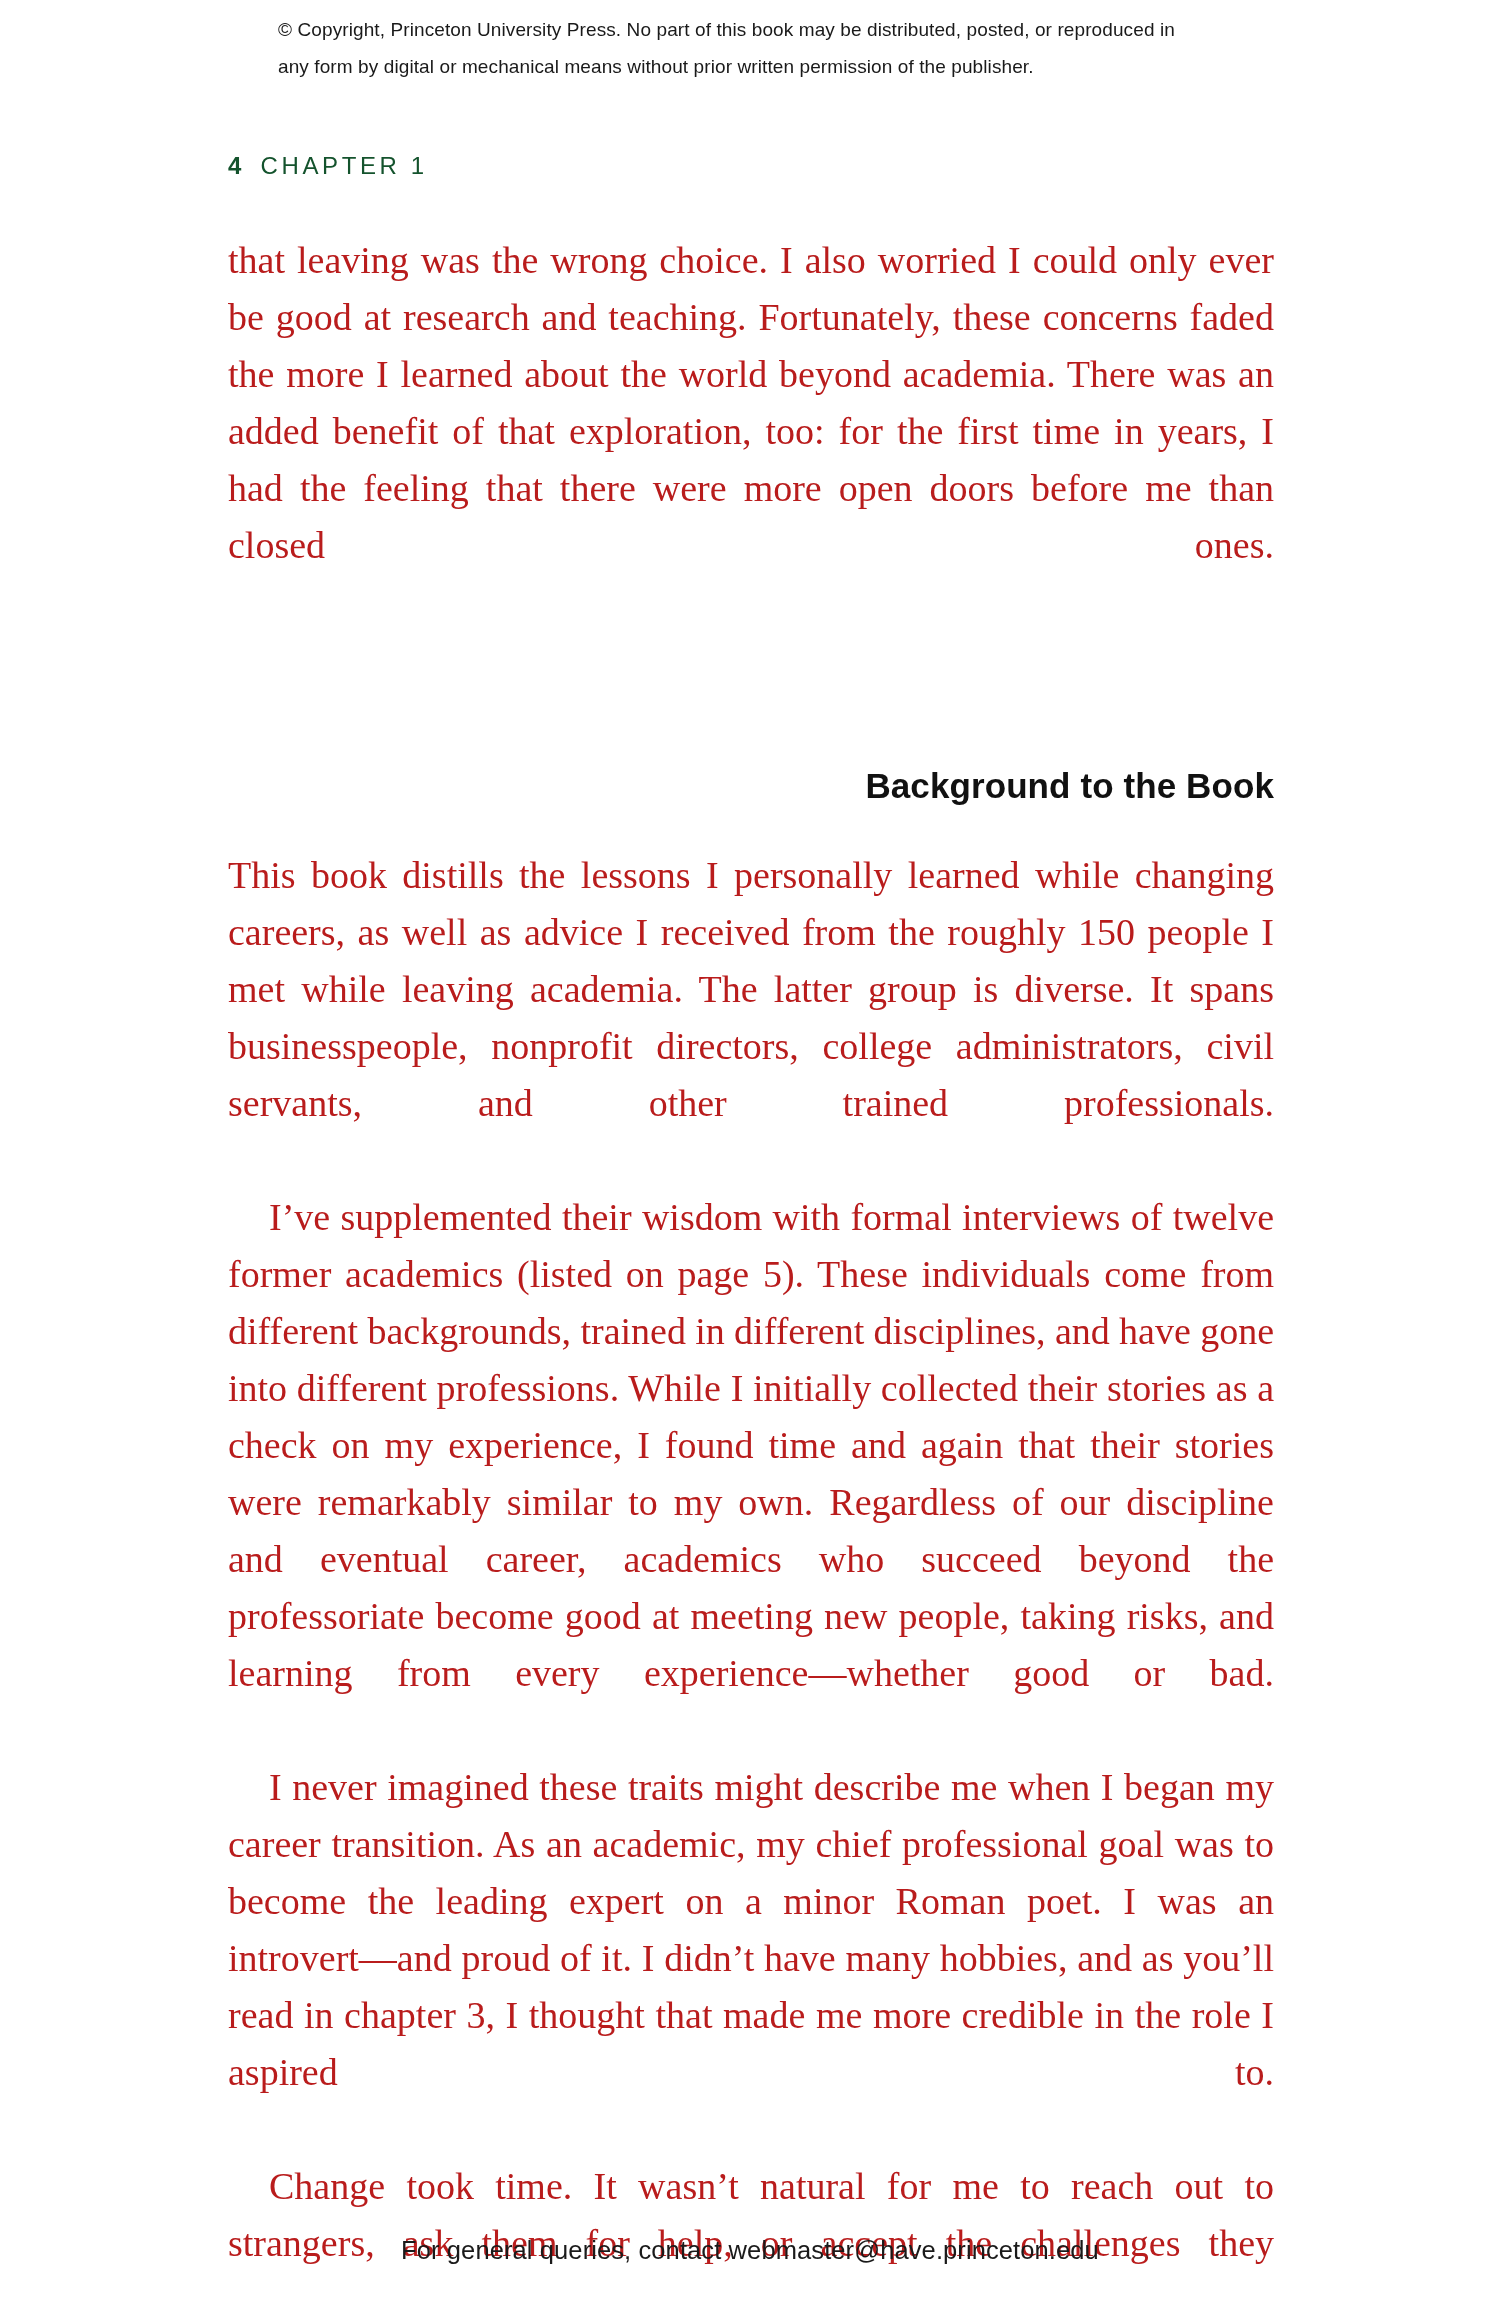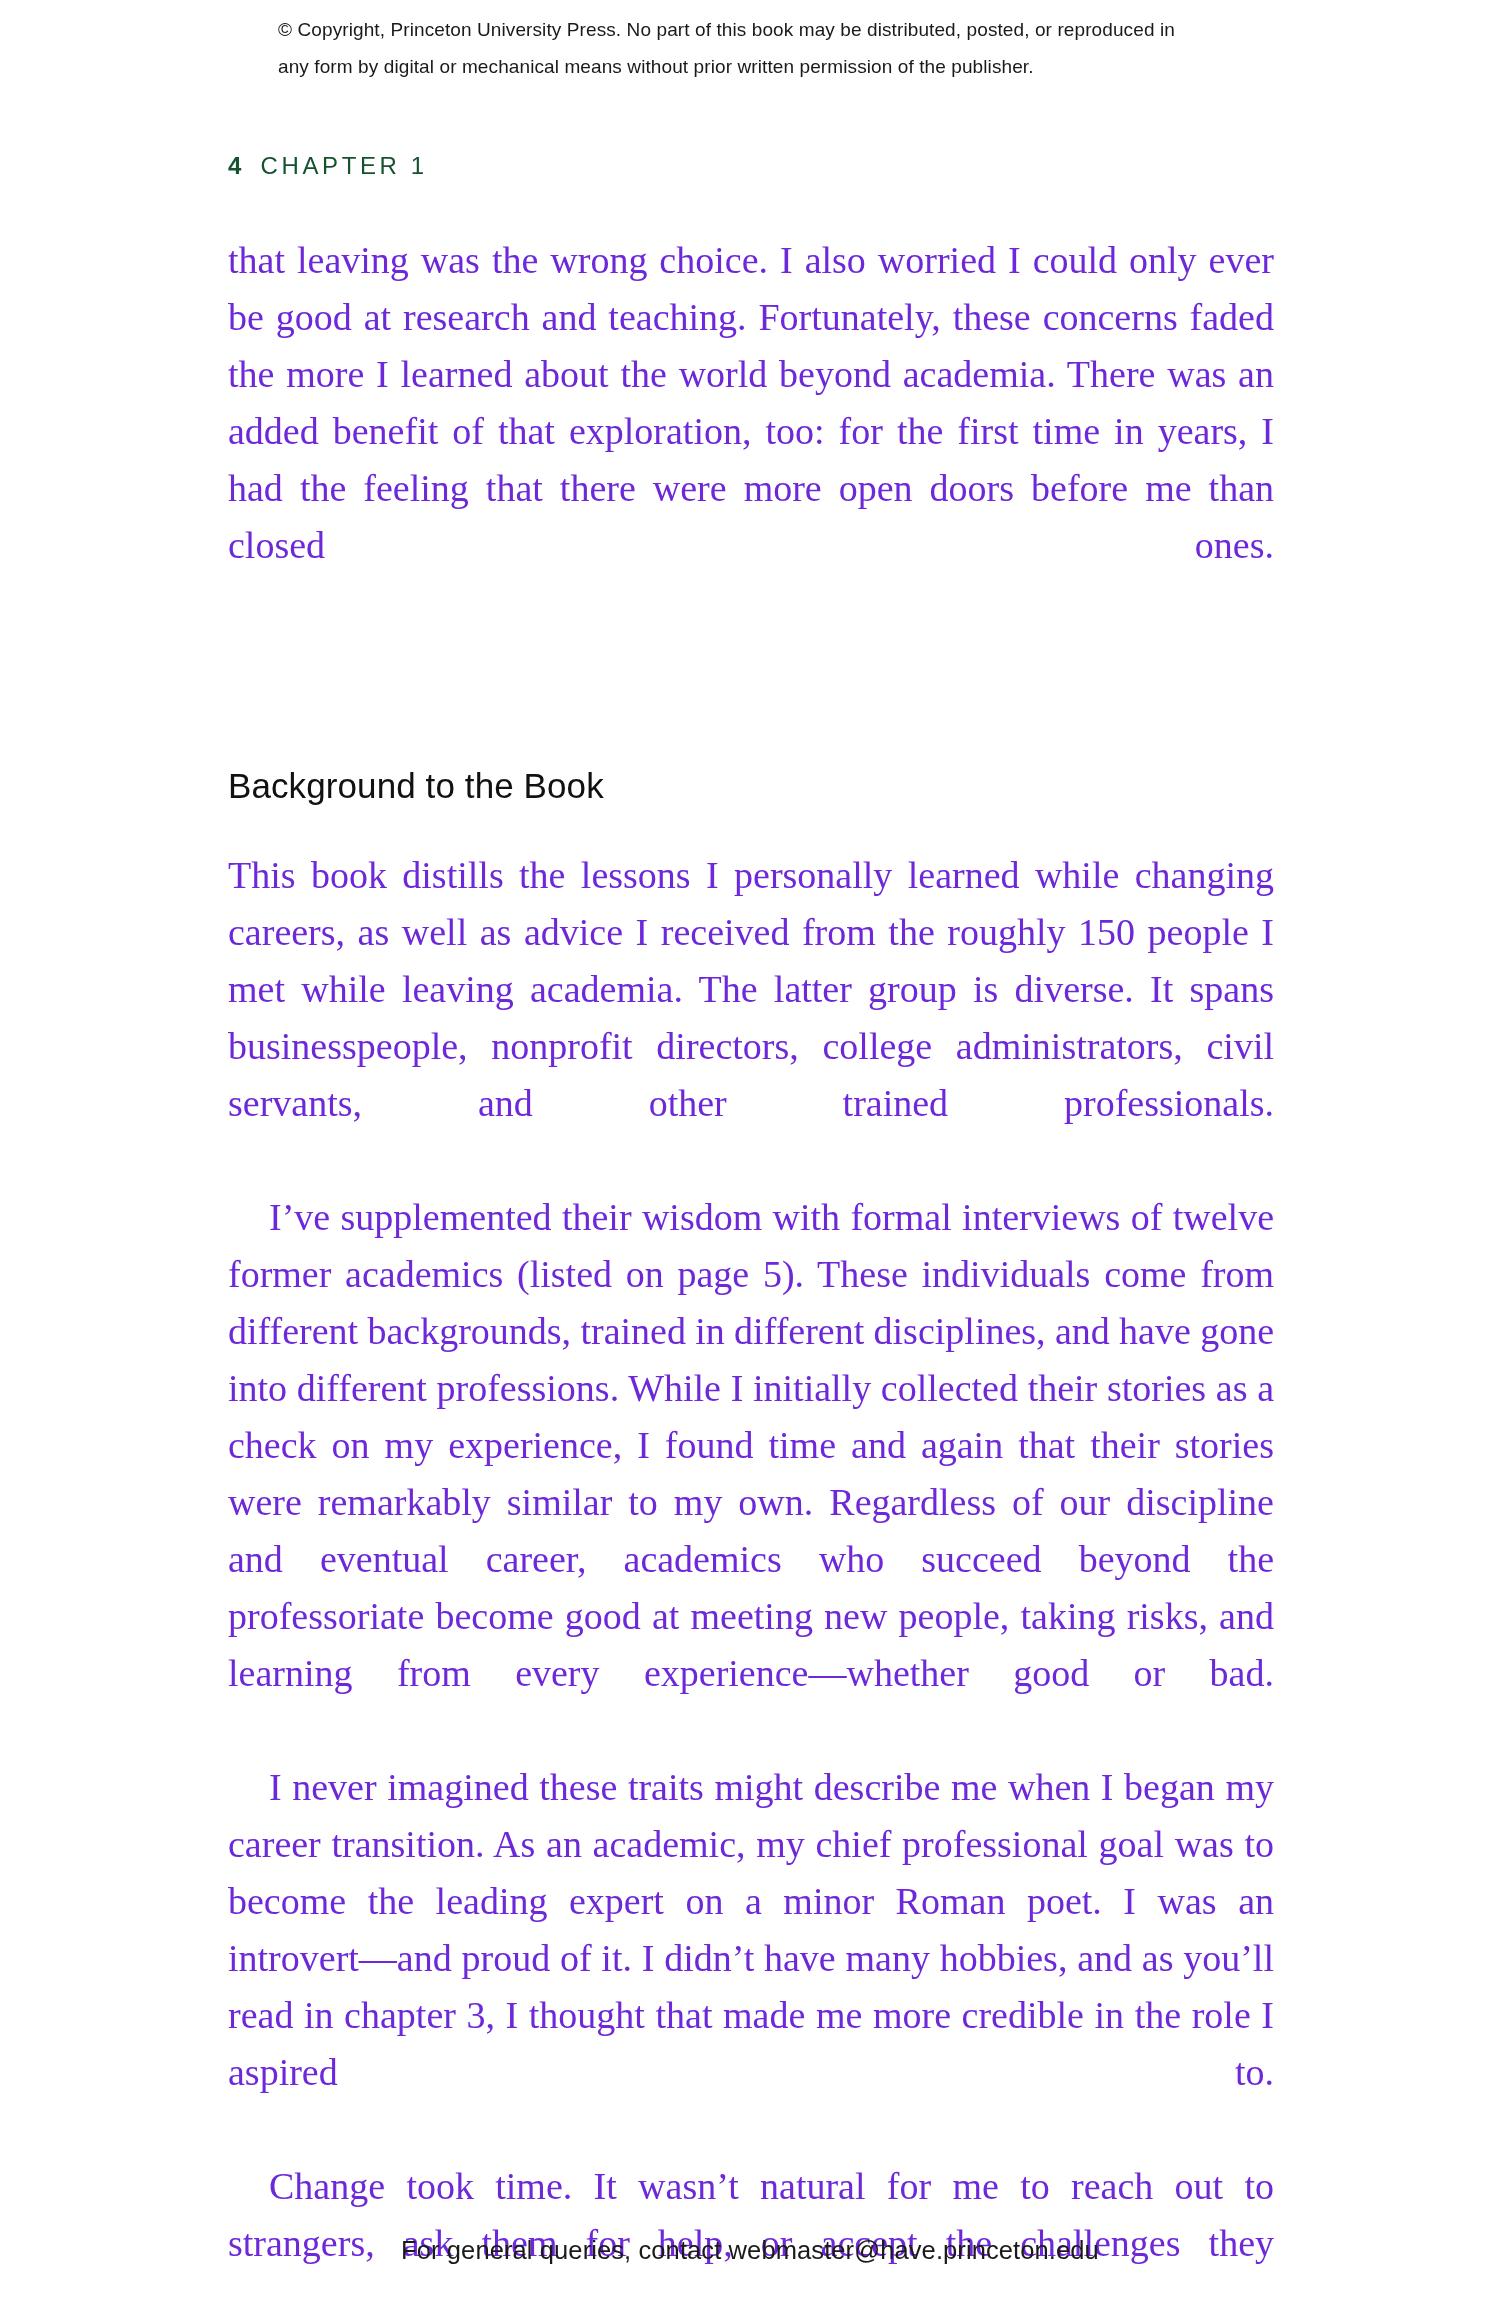--- a/index.html
+++ b/index.html
@@ -70,21 +70,21 @@
   }
 
   p.body {
     margin: 0;
     font-size: 38px;
     line-height: 57px;
     text-align: justify;
     text-justify: inter-word;
     -webkit-hyphens: none;
     hyphens: none;
-    color: #6d28d9;
+    color: #b91c1c;
     word-spacing: -0.2px;
   }
   p.body.indent {
     text-indent: 41px;
   }
   p.body.noindent {
     text-indent: 0;
   }
 
   
@@ -92,24 +92,25 @@
     content: "";
     display: inline-block;
     width: 100%;
   }
 
   
   h2.section-heading {
     margin: 0;
     font-family: "Liberation Sans", "DejaVu Sans", sans-serif;
     font-size: 35px;
-    font-weight: 400;
+    font-weight: 700;
     color: #111111;
     letter-spacing: 0.1px;
     line-height: 44px;
+    text-align: right;
   }
 
   .gap-before-heading { height: 133px; }
   .gap-after-heading  { height: 39px; }
 
   
   .footer {
     position: absolute;
     left: 0;
     right: 0;

